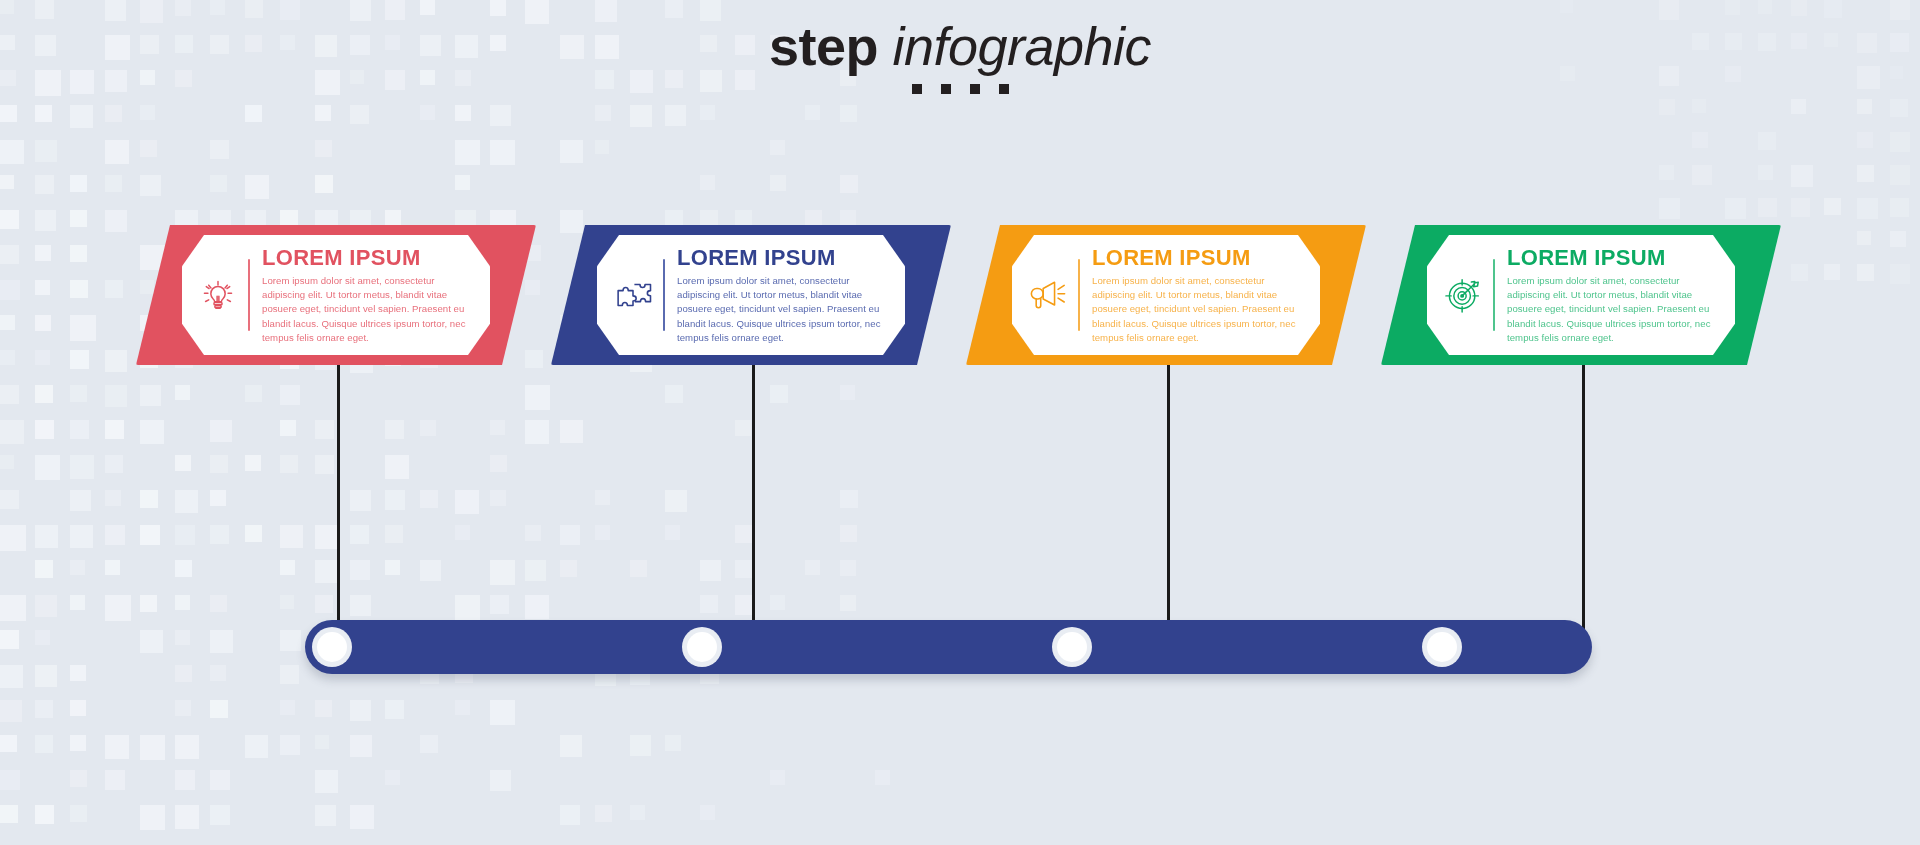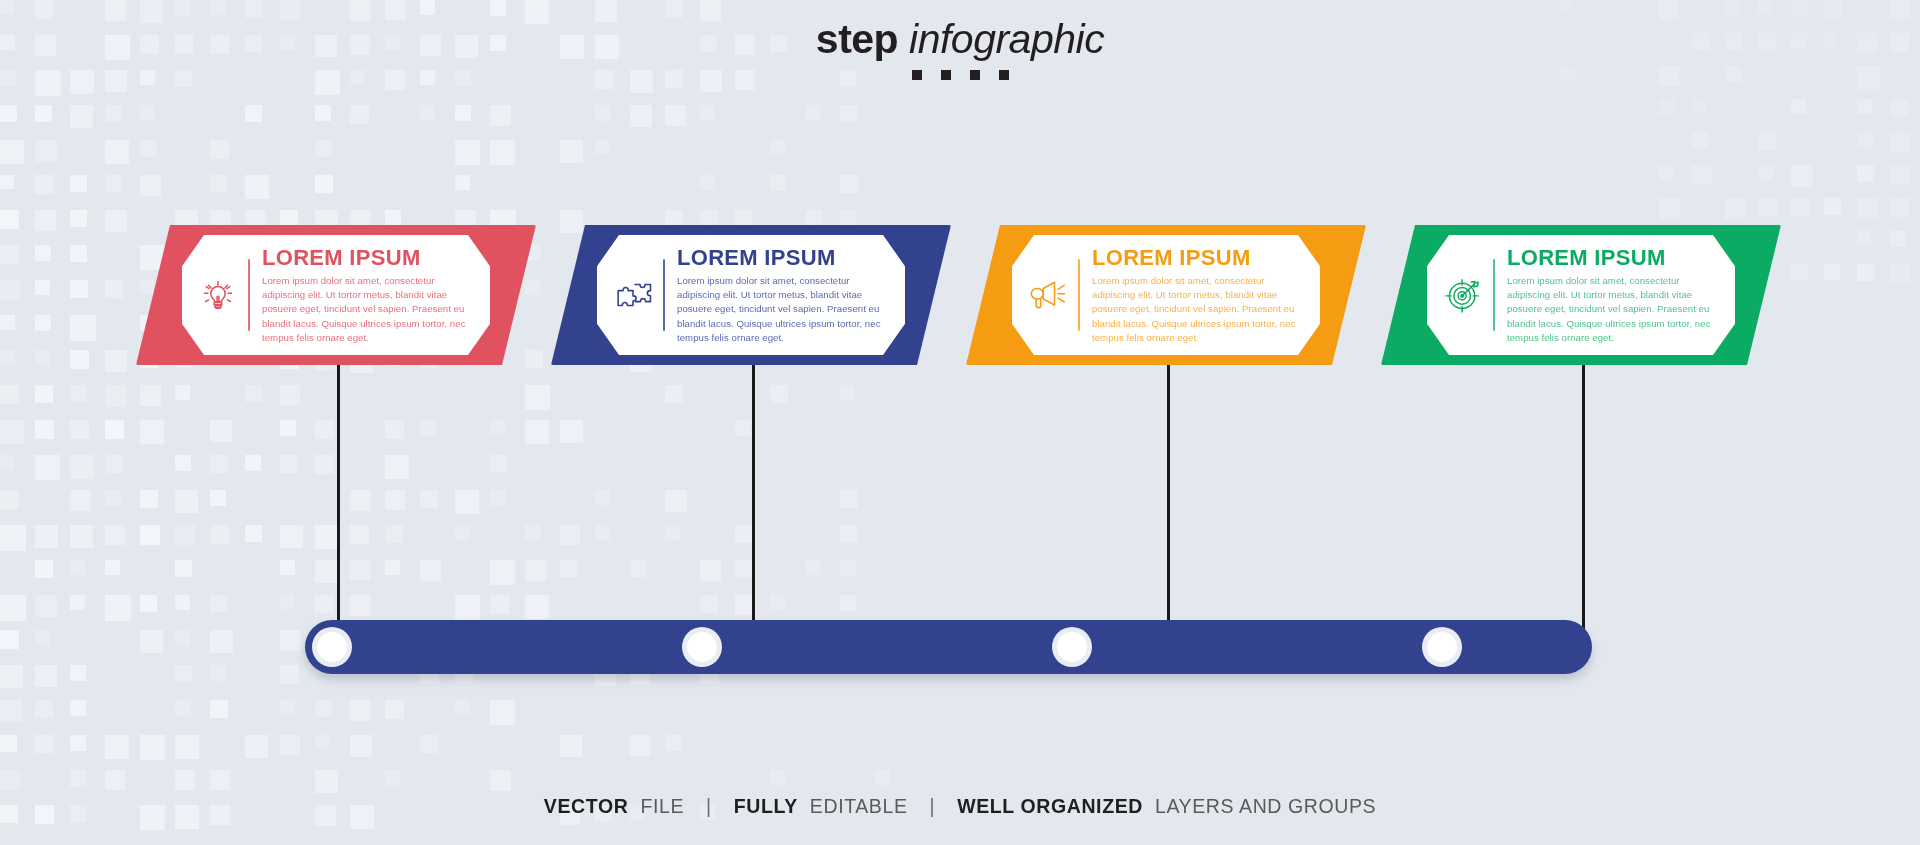--- a/index.html
+++ b/index.html
@@ -42,21 +42,21 @@
 
   
   .title-wrap {
     position: absolute;
     left: 0;
     top: 18px;
     width: 1920px;
     text-align: center;
   }
   .title-line {
-    font-size: 41px;
+    font-size: 54px;
     letter-spacing: -0.5px;
     line-height: 1.05;
     white-space: nowrap;
   }
   .title-strong {
     font-weight: bold;
     color: #231f20;
   }
   .title-italic {
     font-style: italic;
@@ -682,24 +682,14 @@
       </div>
     </div>
 
   <div id="timeline">
       <div class="node" style="left: 12px;"></div>
       <div class="node" style="left: 382px;"></div>
       <div class="node" style="left: 752px;"></div>
       <div class="node" style="left: 1122px;"></div>
     </div>
 
-  <div id="footer">
-    <b>VECTOR</b>
-    <span>&nbsp;</span><span class="light">FILE</span>
-    <span class="sep">|</span>
-    <b>FULLY</b>
-    <span>&nbsp;</span><span class="light">EDITABLE</span>
-    <span class="sep">|</span>
-    <b>WELL ORGANIZED</b>
-    <span>&nbsp;</span><span class="light">LAYERS AND GROUPS</span>
-  </div>
 
 </div>
 
 </body></html>

